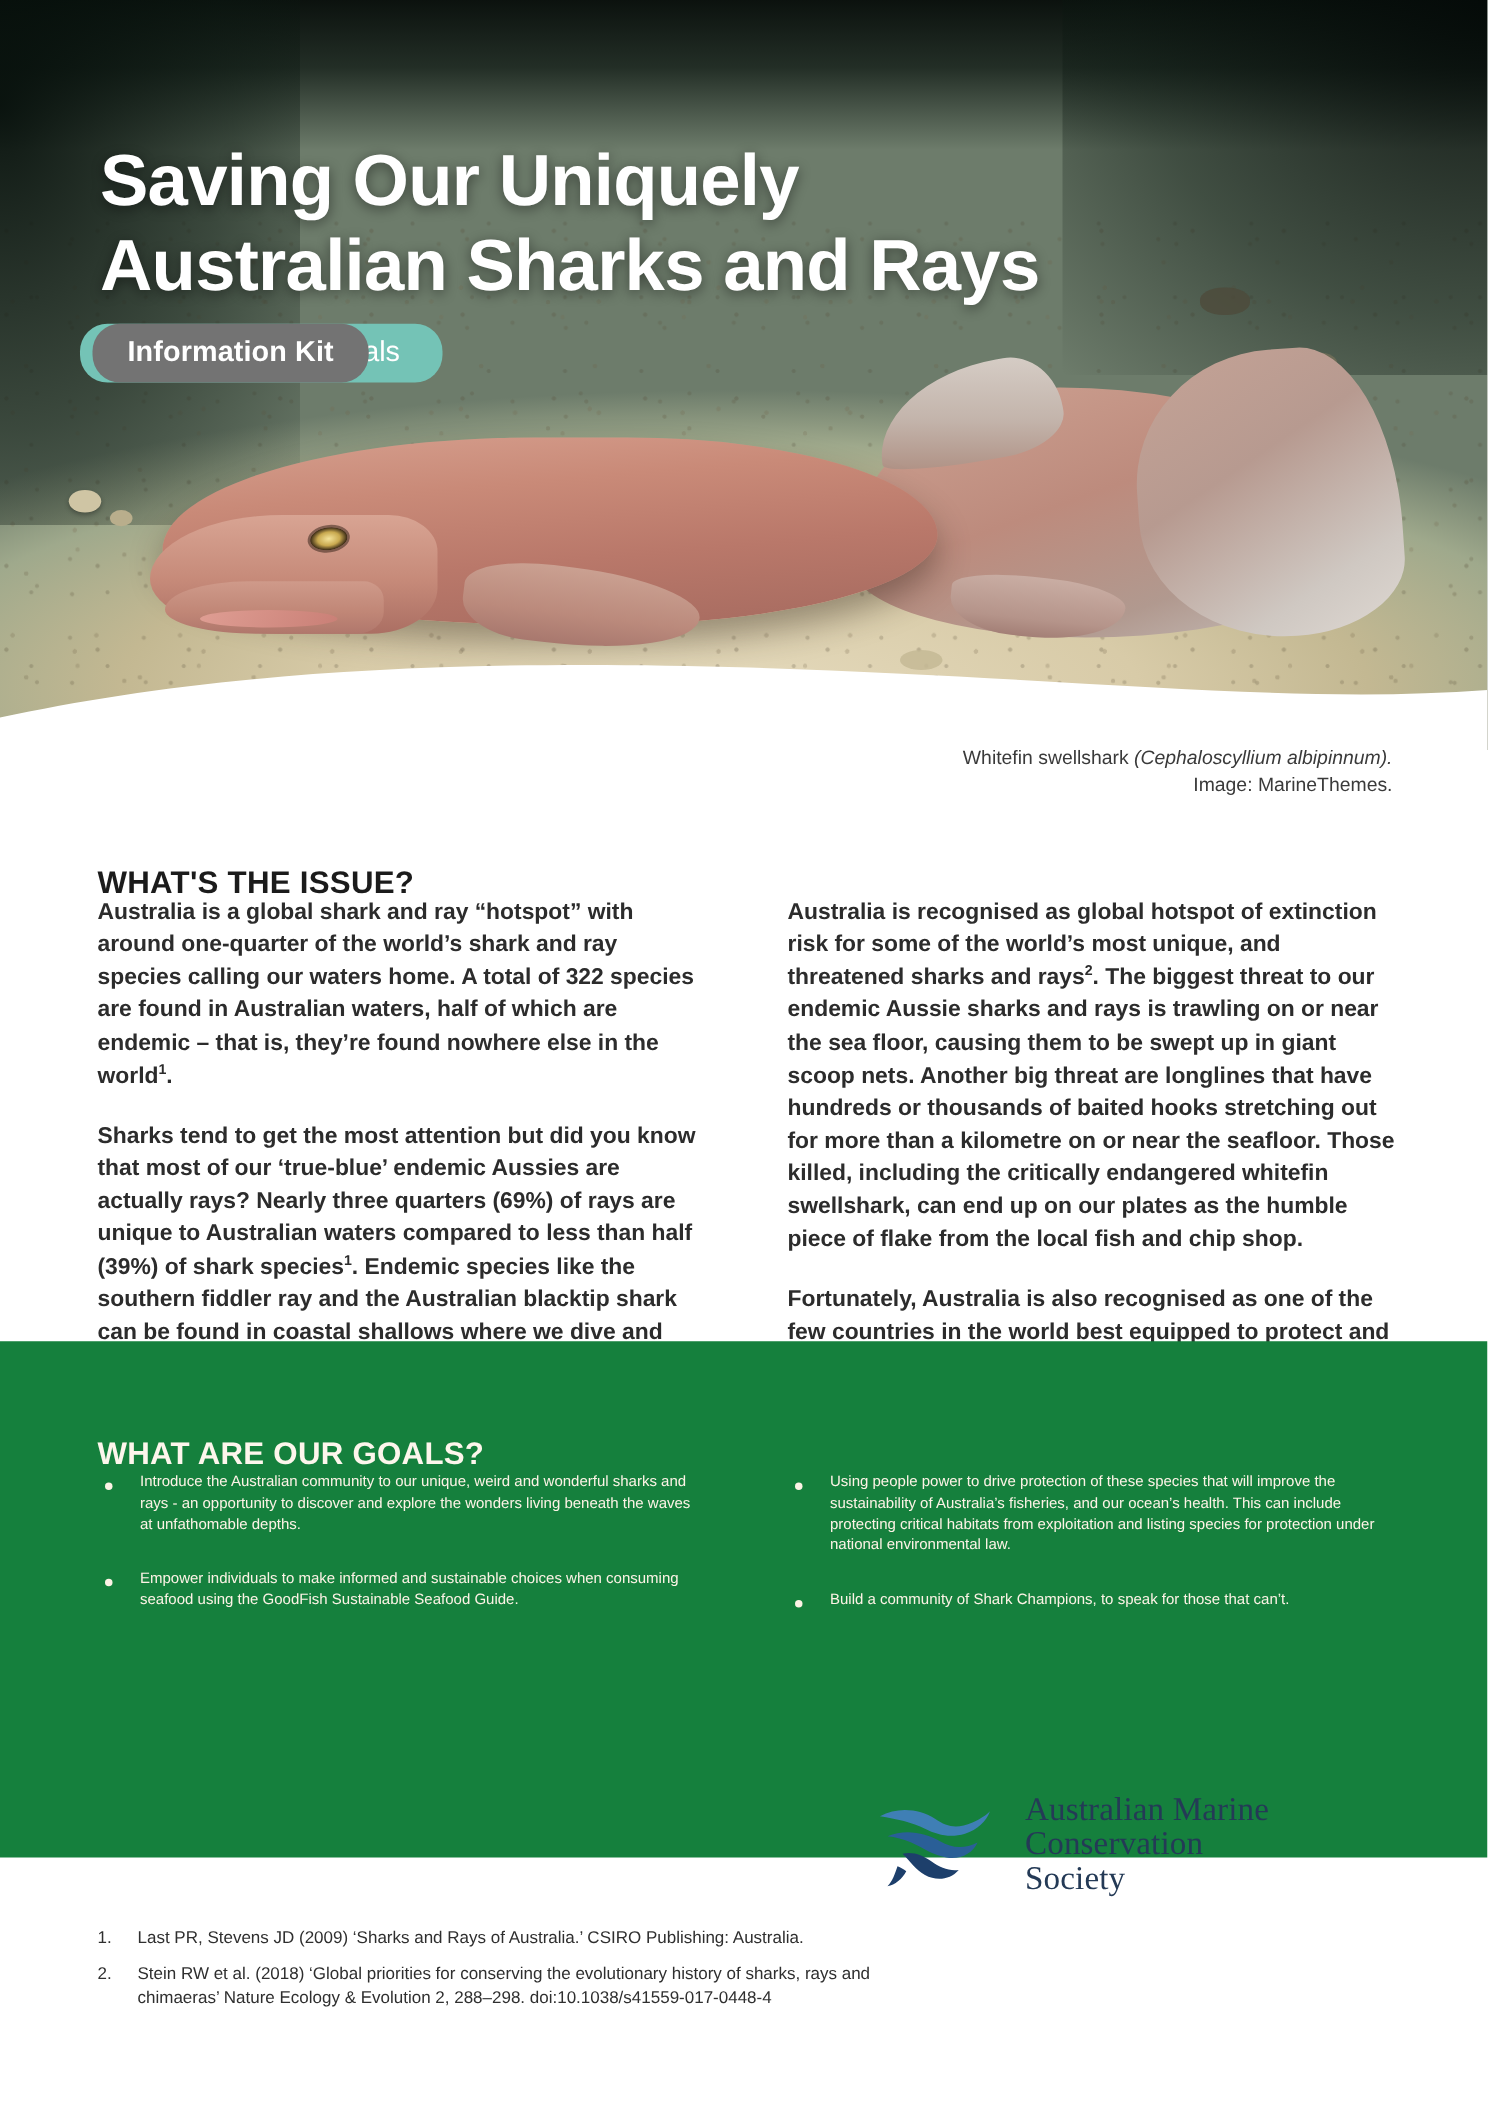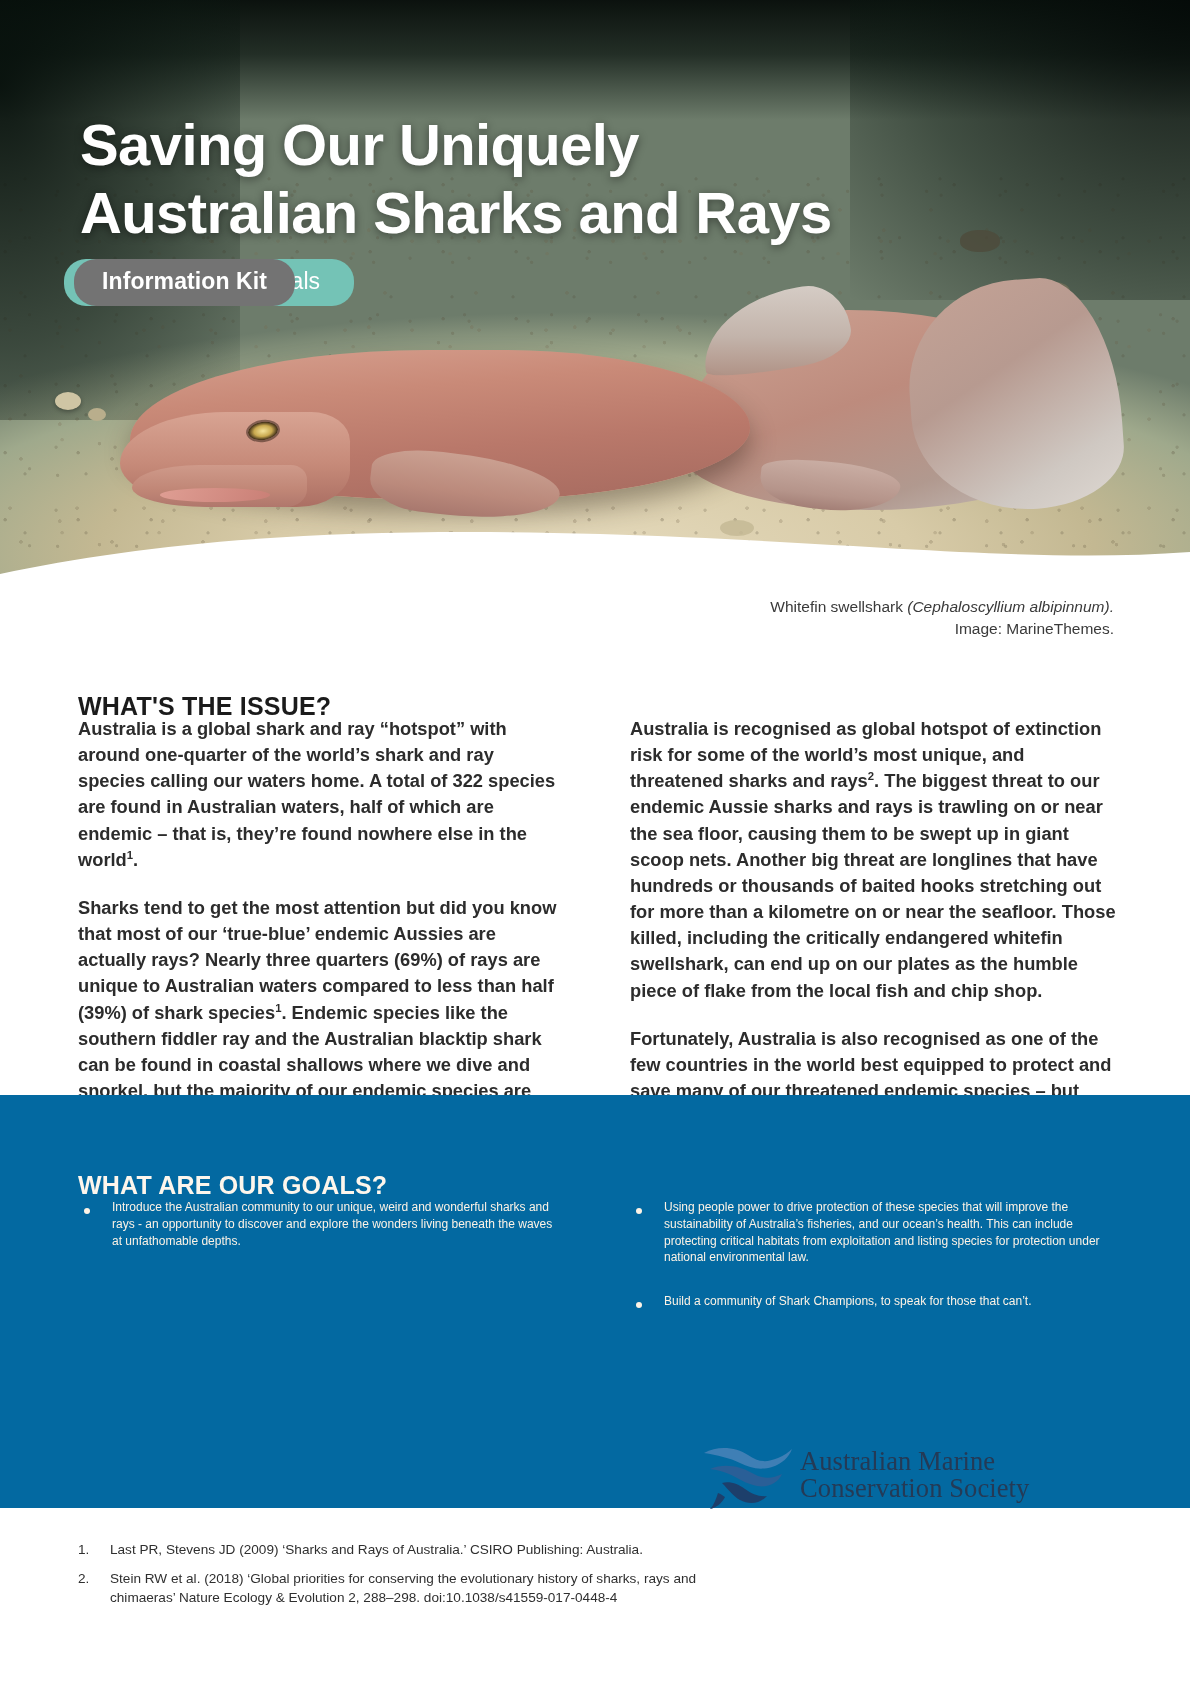--- a/index.html
+++ b/index.html
@@ -160,22 +160,22 @@
   .cols{position:absolute;left:78px;top:716px;width:1038px;display:flex;gap:66px;}
   .col{width:486px;font-weight:bold;}
   .col p{
     margin:0 0 22px 0;
     font-size:18.3px;line-height:1.43;color:#2c2c2c;
   }
   sup{font-size:.62em;vertical-align:super;line-height:0;}
 
   
   .goals{
-    position:absolute;left:0;top:1095px;width:1190px;height:413px;
-    background:#0369a1;
+    position:absolute;left:0;top:1073px;width:1190px;height:413px;
+    background:#15803d;
   }
   .goals-heading{
     position:absolute;left:78px;top:55px;
     font-size:25px;font-weight:800;letter-spacing:.2px;color:#fdf6ec;
   }
   .goal-cols{position:absolute;left:78px;top:104px;width:1038px;display:flex;gap:66px;}
   .goal-col{width:486px;}
   .goal-list{list-style:none;margin:0;padding:0;}
   .goal-list li{
     position:relative;padding-left:34px;margin-bottom:27px;
@@ -188,21 +188,21 @@
 
   
   .refs{position:absolute;left:78px;top:1540px;width:640px;}
   .ref{
     position:relative;padding-left:32px;margin-bottom:9px;
     font-size:13.6px;line-height:1.45;color:#2f2f2f;
   }
   .ref .num{position:absolute;left:0;top:0;}
   .logo{position:absolute;left:700px;top:1432px;width:345px;height:86px;display:flex;align-items:center;}
   .logo-mark{width:96px;height:72px;flex:0 0 auto;}
-  .logo-text{margin-left:4px;line-height:1.02;}
+  .logo-text{margin-left:24px;line-height:1.02;}
   .logo-text .l1{font-size:26.5px;color:#243a56;letter-spacing:.1px;font-family:"Liberation Serif", serif;}
   .logo-text .l2{font-size:26.5px;color:#243a56;letter-spacing:.1px;font-family:"Liberation Serif", serif;}
 </style>
 </head>
 <body>
 
 <div class="page">
 
   <div class="hero">
     <div class="hero-photo">
@@ -265,20 +265,21 @@
       <p>Fortunately, Australia is also recognised as one of the few countries in the world best equipped to protect and save many of our threatened endemic species – but only if we act now. So how can we save our true-blue Aussie sharks and rays?</p>
     </div>
   </div>
 
   <div class="goals">
     <h2 class="goals-heading">WHAT ARE OUR GOALS?</h2>
     <div class="goal-cols">
       <div class="goal-col">
         <ul class="goal-list">
           <li><span class="dot"></span><span>Introduce the Australian community to our unique, weird and wonderful sharks and rays - an opportunity to discover and explore the wonders living beneath the waves at unfathomable depths.</span></li>
+          <li><span class="dot"></span><span>Empower individuals to make informed and sustainable choices when consuming seafood using the GoodFish Sustainable Seafood Guide.</span></li>
         </ul>
       </div>
       <div class="goal-col">
         <ul class="goal-list">
           <li><span class="dot"></span><span>Using people power to drive protection of these species that will improve the sustainability of Australia’s fisheries, and our ocean’s health. This can include protecting critical habitats from exploitation and listing species for protection under national environmental law.</span></li>
           <li><span class="dot"></span><span>Build a community of Shark Champions, to speak for those that can’t.</span></li>
         </ul>
       </div>
     </div>
   </div>

